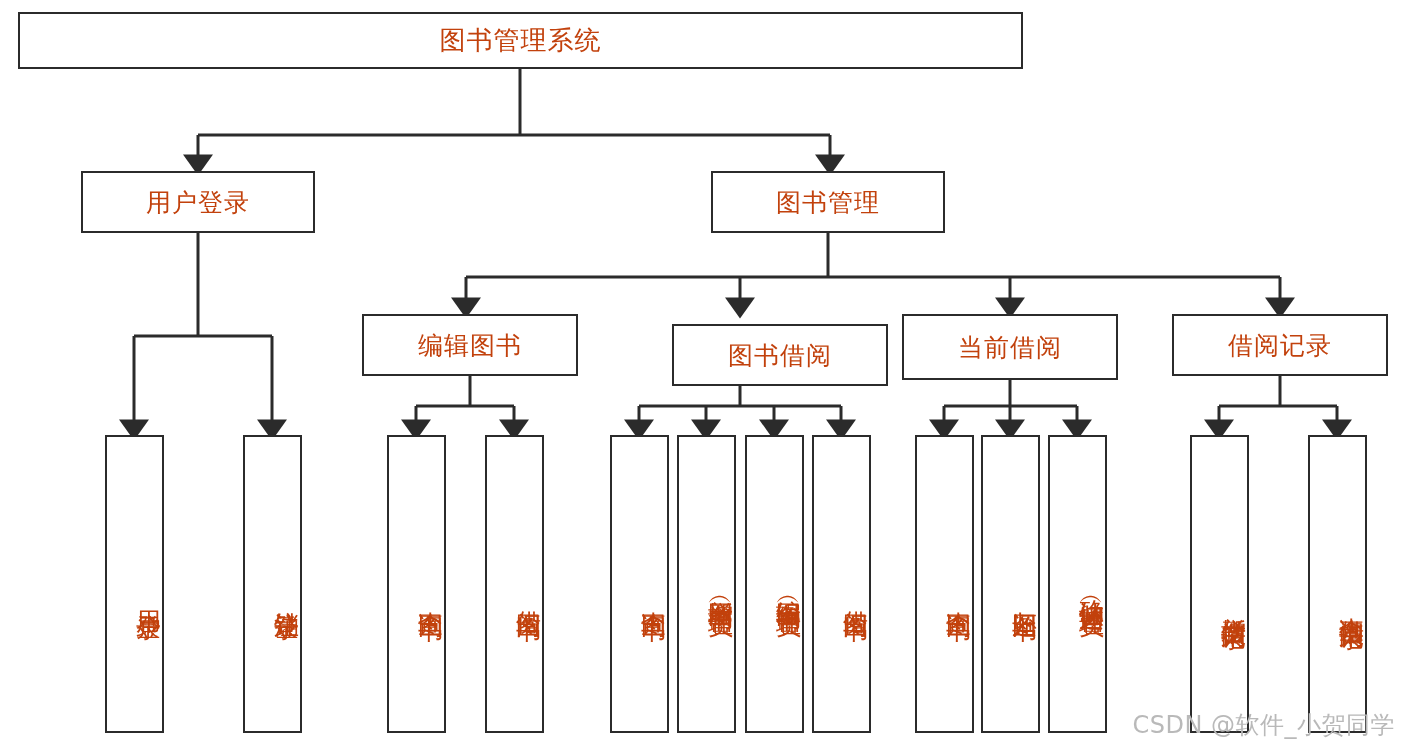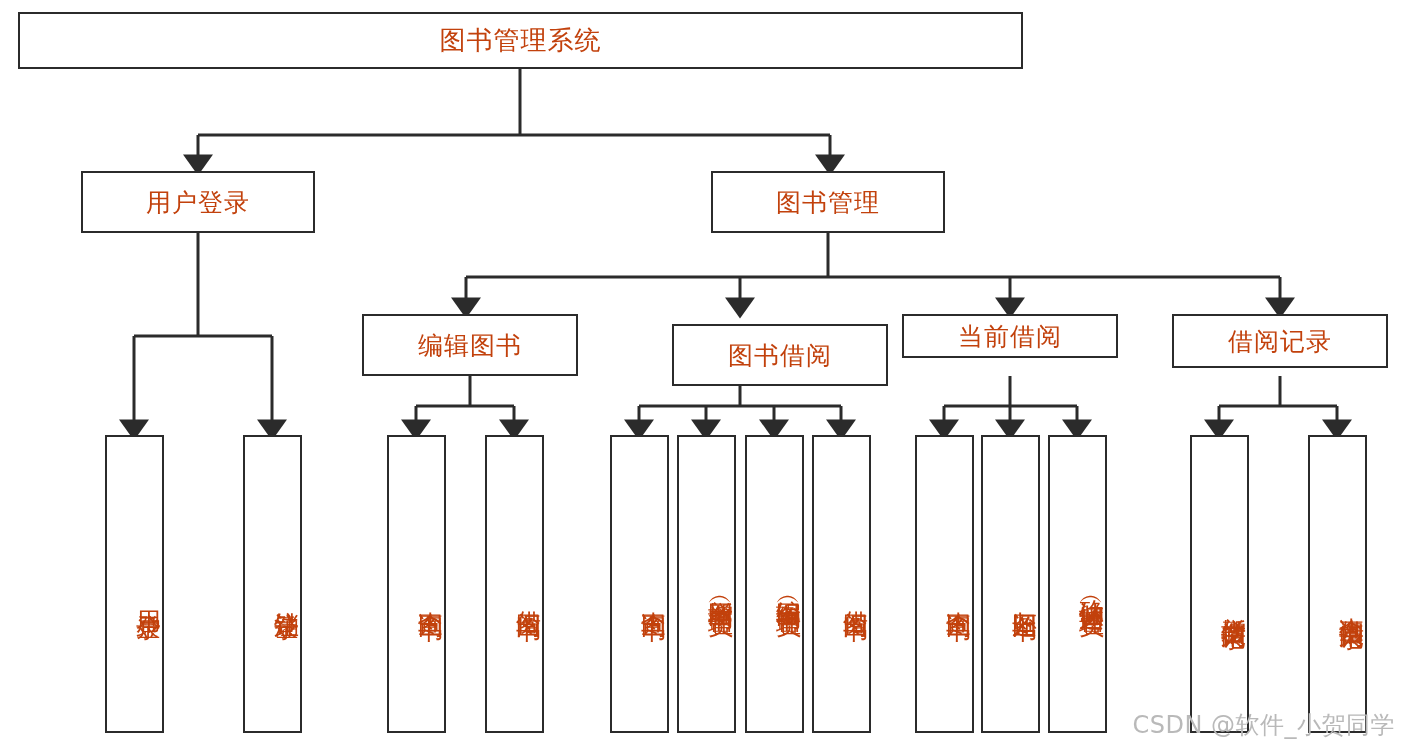--- a/index.html
+++ b/index.html
@@ -82,24 +82,24 @@
   <div class="node h" style="left:711px;top:171px;width:234px;height:62px;">
     <span>图书管理</span>
   </div>
 
   <div class="node h" style="left:362px;top:314px;width:216px;height:62px;">
     <span>编辑图书</span>
   </div>
   <div class="node h" style="left:632px;top:324px;width:216px;height:62px;margin-left:40px;">
     <span>图书借阅</span>
   </div>
-  <div class="node h" style="left:902px;top:314px;width:216px;height:44px;">
+  <div class="node h" style="left:902px;top:314px;width:216px;height:66px;">
     <span>当前借阅</span>
   </div>
-  <div class="node h" style="left:1172px;top:314px;width:216px;height:54px;align-items:center;">
+  <div class="node h" style="left:1172px;top:314px;width:216px;height:62px;align-items:center;">
     <span>借阅记录</span>
   </div>
 
   <div class="node v" style="left:105px;top:435px;width:59px;height:298px;">
     <span>用户登录</span>
   </div>
   <div class="node v" style="left:243px;top:435px;width:59px;height:298px;">
     <span>注销登录</span>
   </div>
 

